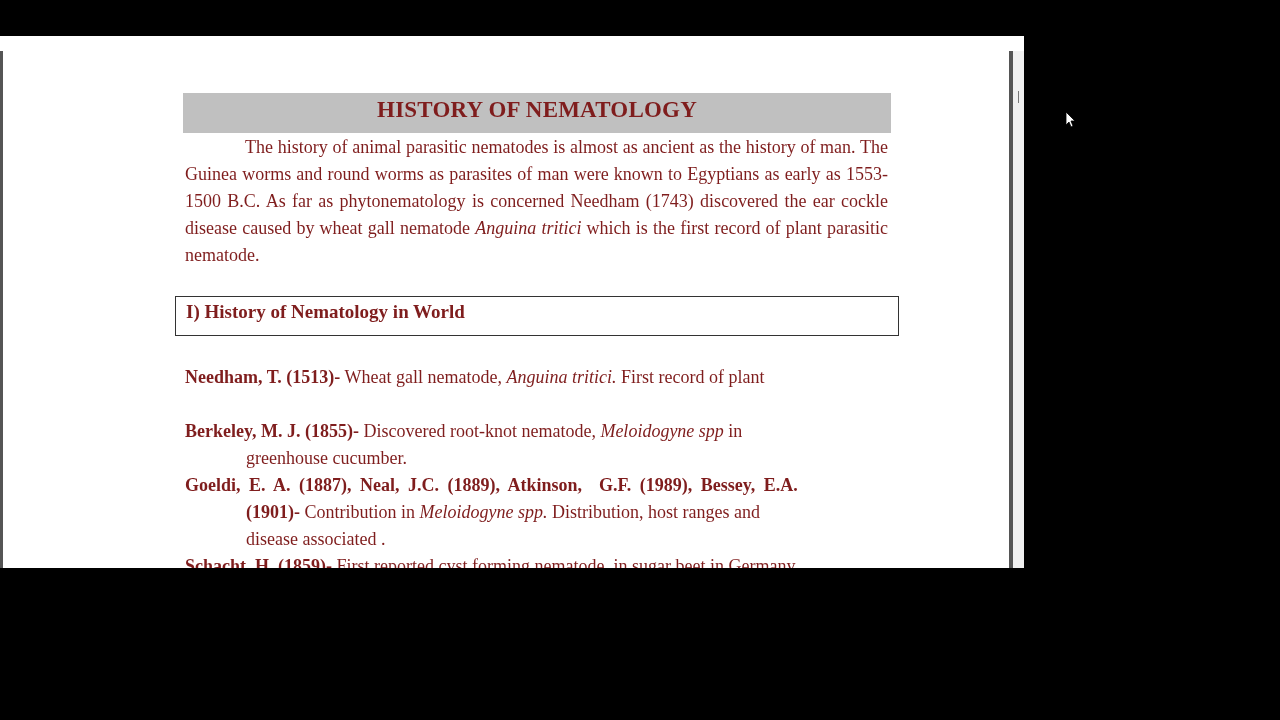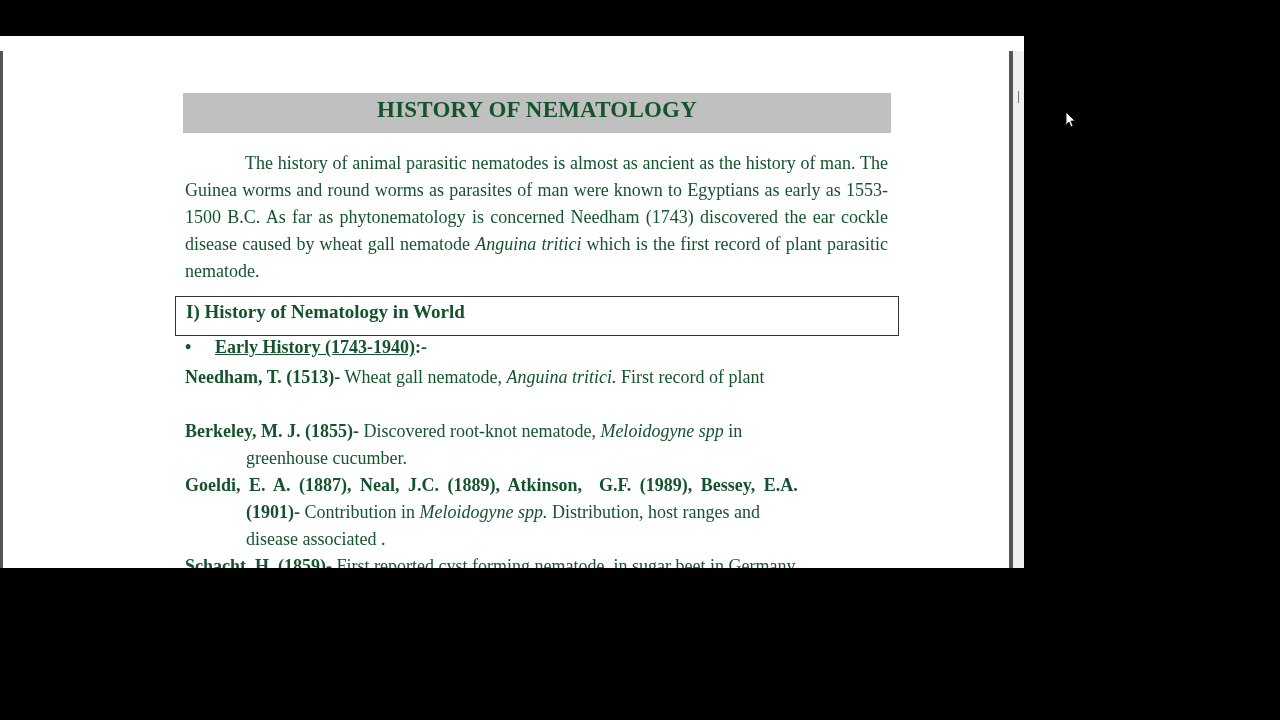--- a/index.html
+++ b/index.html
@@ -5,24 +5,24 @@
     html, body { margin:0; padding:0; }
     body { width:1280px; height:720px; background:#000; position:relative; overflow:hidden; font-family:"Liberation Sans", sans-serif; }
     .window { position:absolute; left:0; top:36px; width:1024px; height:532px; background:#fff; overflow:hidden; }
     .menubar { position:absolute; left:0; top:0; width:1024px; height:14px; background:#e6e6e6; border-bottom:1px solid #9a9a9a; font-size:9px; color:#222; }
     .menubar .item { position:absolute; top:2px; cursor:default; }
     .close-btn { position:absolute; right:4px; top:1px; font-size:10px; font-weight:bold; color:#111; cursor:pointer; }
     .left-edge { position:absolute; left:0; top:15px; width:3px; height:517px; background:#555; }
     .vscroll-track { position:absolute; left:1009px; top:15px; width:4px; height:517px; background:#555; }
     .vscroll-area { position:absolute; left:1013px; top:15px; width:11px; height:517px; background:#f0f0f0; }
     .vscroll-thumb { position:absolute; left:1018px; top:55px; width:1px; height:12px; background:#777; }
-    .page { position:absolute; left:3px; top:15px; width:1006px; height:517px; background:#fff; overflow:hidden; font-family:"Liberation Serif", serif; color:#14532d; }
+    .page { position:absolute; left:3px; top:15px; width:1006px; height:517px; background:#fff; overflow:hidden; font-family:"Liberation Serif", serif; color:#7f1d1d; }
     .title-bar { position:absolute; left:180px; top:42px; width:708px; height:40px; background:#c0c0c0; }
     .title-text { position:absolute; left:0; width:100%; top:4px; text-align:center; font-size:23px; font-weight:bold; letter-spacing:0.2px; }
-    .para { position:absolute; left:182px; top:83px; width:703px; font-size:18px; line-height:27px; text-align:justify;margin-top:16px; }
+    .para { position:absolute; left:182px; top:83px; width:703px; font-size:18px; line-height:27px; text-align:justify; }
     .para .indent { display:inline-block; width:60px; }
     .section-box { position:absolute; left:172px; top:245px; width:722px; height:38px; border:1px solid #333; }
     .section-box span { position:absolute; left:10px; top:4px; font-size:19px; font-weight:bold; }
     .bullet-row { position:absolute; left:182px; top:286px; font-size:18px; font-weight:bold; }
     .bullet-row .dot { display:inline-block; width:30px; }
     .bullet-row .u { text-decoration:underline; }
     .entry { position:absolute; left:182px; width:703px; font-size:18px; line-height:27px; text-align:justify; text-indent:0; }
     .entry .hang { padding-left:61px; display:block; text-align:justify; }
     .entry b { font-weight:bold; }
     .cursor { position:absolute; left:1066px; top:112px; width:0; height:0; }
@@ -38,21 +38,20 @@
     <div class="title-bar">
       <div class="title-text">HISTORY OF NEMATOLOGY</div>
     </div>
 
     <div class="para"><span class="indent"></span><span>The history of animal parasitic nematodes is almost as ancient as the history of man. The Guinea worms and round worms as parasites of man were known to Egyptians as early as 1553-1500 B.C. As far as phytonematology is concerned Needham (1743) discovered the ear cockle disease caused by wheat gall nematode </span><i>Anguina tritici</i><span> which is the first record of plant parasitic nematode.</span></div>
 
     <div class="section-box">
       <span>I) History of Nematology in World</span>
     </div>
 
-    <div class="bullet-row"><span class="dot">•</span><span class="u">Early History (1743-1940)</span><span>:-</span></div>
 
     <div class="entry" style="top:313px">
       <span><b>Needham, T. (1513)-</b><span> Wheat gall nematode, </span><i>Anguina tritici.</i><span> First record of plant</span></span>
     </div>
 
     <div class="entry" style="top:367px">
       <span><b>Berkeley, M. J. (1855)-</b><span> Discovered root-knot nematode, </span><i>Meloidogyne spp</i><span> in</span></span>
       <span class="hang">greenhouse cucumber.</span>
     </div>
 

